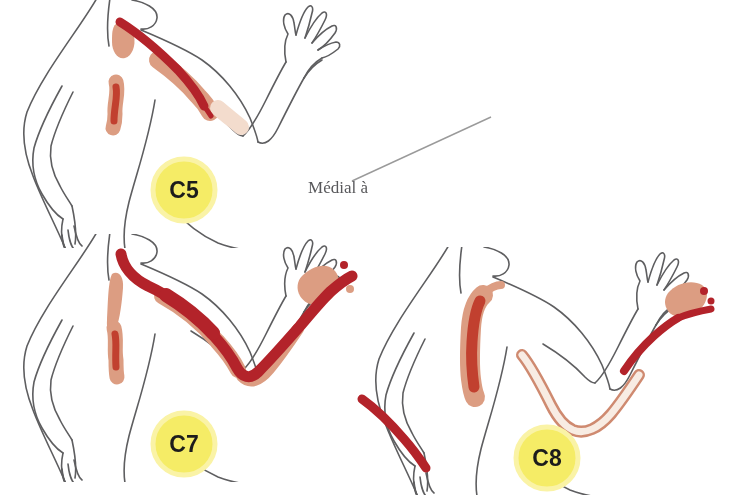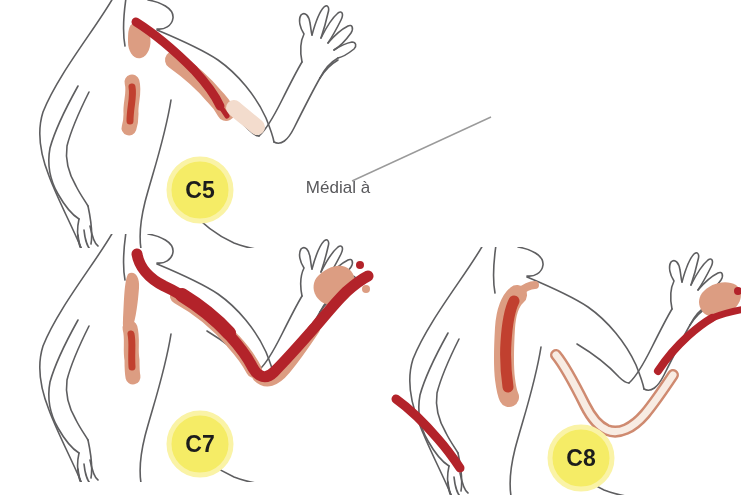--- a/index.html
+++ b/index.html
@@ -16,43 +16,43 @@
     --callout-line:#9a9a9a;
     --callout-text:#58585b;
     --canvas-bg:#ffffff;
   }
   html,body{margin:0;padding:0;background:#fff;}
   .canvas{
     position:relative;width:741px;height:495px;background:var(--canvas-bg);
     overflow:hidden;font-family:"Liberation Sans",sans-serif;
   }
   .defs-svg{position:absolute;width:0;height:0;}
-  .panel{position:absolute;width:371px;height:248px;overflow:hidden;padding-left:16px;}
+  .panel{position:absolute;width:371px;height:248px;overflow:hidden;}
   #panel-c5{left:0;top:0;}
   #panel-c6{left:370px;top:0;}
   #panel-c7{left:0;top:234px;}
-  #panel-c8{left:370px;top:247px;}
+  #panel-c8{left:352px;top:247px;}
   .body-outline-g path{stroke:var(--outline);stroke-width:1.6;fill:none;
     stroke-linecap:round;stroke-linejoin:round;}
   .stk{fill:none;stroke-linecap:round;stroke-linejoin:round;}
   .sal{stroke:var(--pain-salmon);}
   .dark{stroke:var(--pain-dark);}
   .core{stroke:var(--pain-core);}
   .faint{stroke:var(--pain-faint);}
   .ribedge{stroke:var(--ribbon-edge);}
   .ribfill{stroke:var(--ribbon-fill);}
   .fill-sal{fill:var(--pain-salmon);stroke:none;}
   .fill-dark{fill:var(--pain-dark);stroke:none;}
   .badge{fill:var(--badge-fill);stroke:var(--badge-edge);stroke-width:5;}
   .badge-label{font-family:"Liberation Sans",sans-serif;font-weight:700;
     font-size:23px;fill:var(--badge-text);text-anchor:middle;}
   .callout-svg{position:absolute;left:0;top:0;width:741px;height:495px;pointer-events:none;}
   .callout-text{
     position:absolute;left:284px;top:174px;width:108px;text-align:center;
-    font-size:17px;line-height:28px;color:var(--callout-text);
+    font-size:17px;line-height:28px;color:var(--callout-text);font-family:Liberation Serif, serif;
   }
 </style>
 </head>
 <body>
 
 <div class="canvas">
 
   <svg class="defs-svg" aria-hidden="true">
     <defs>
       <g id="base-body" class="body-outline-g">

